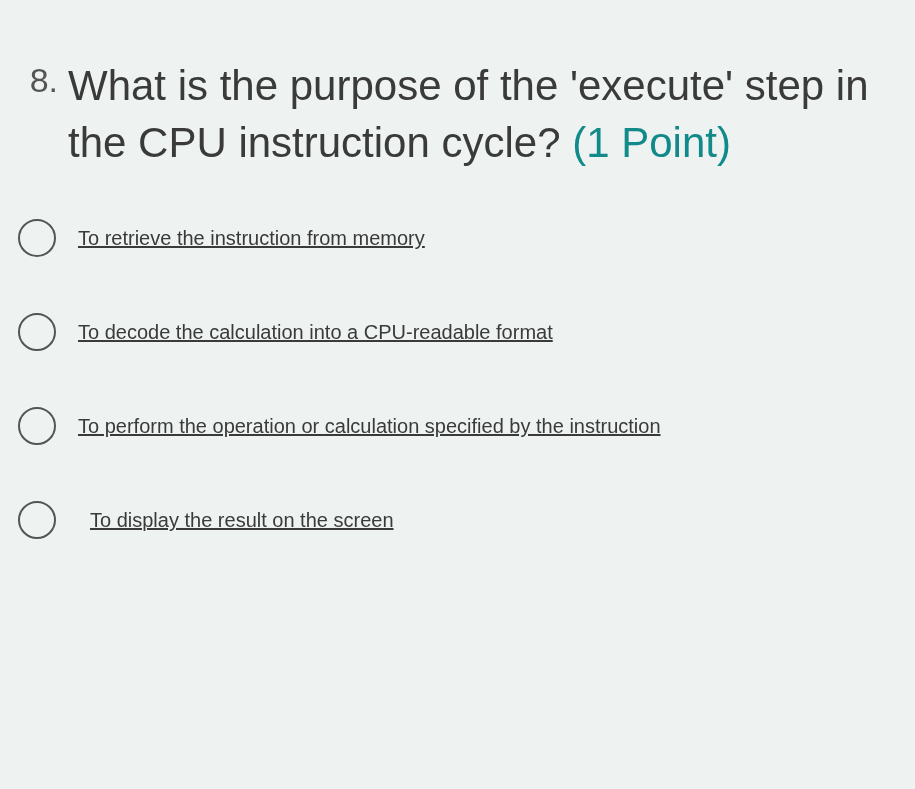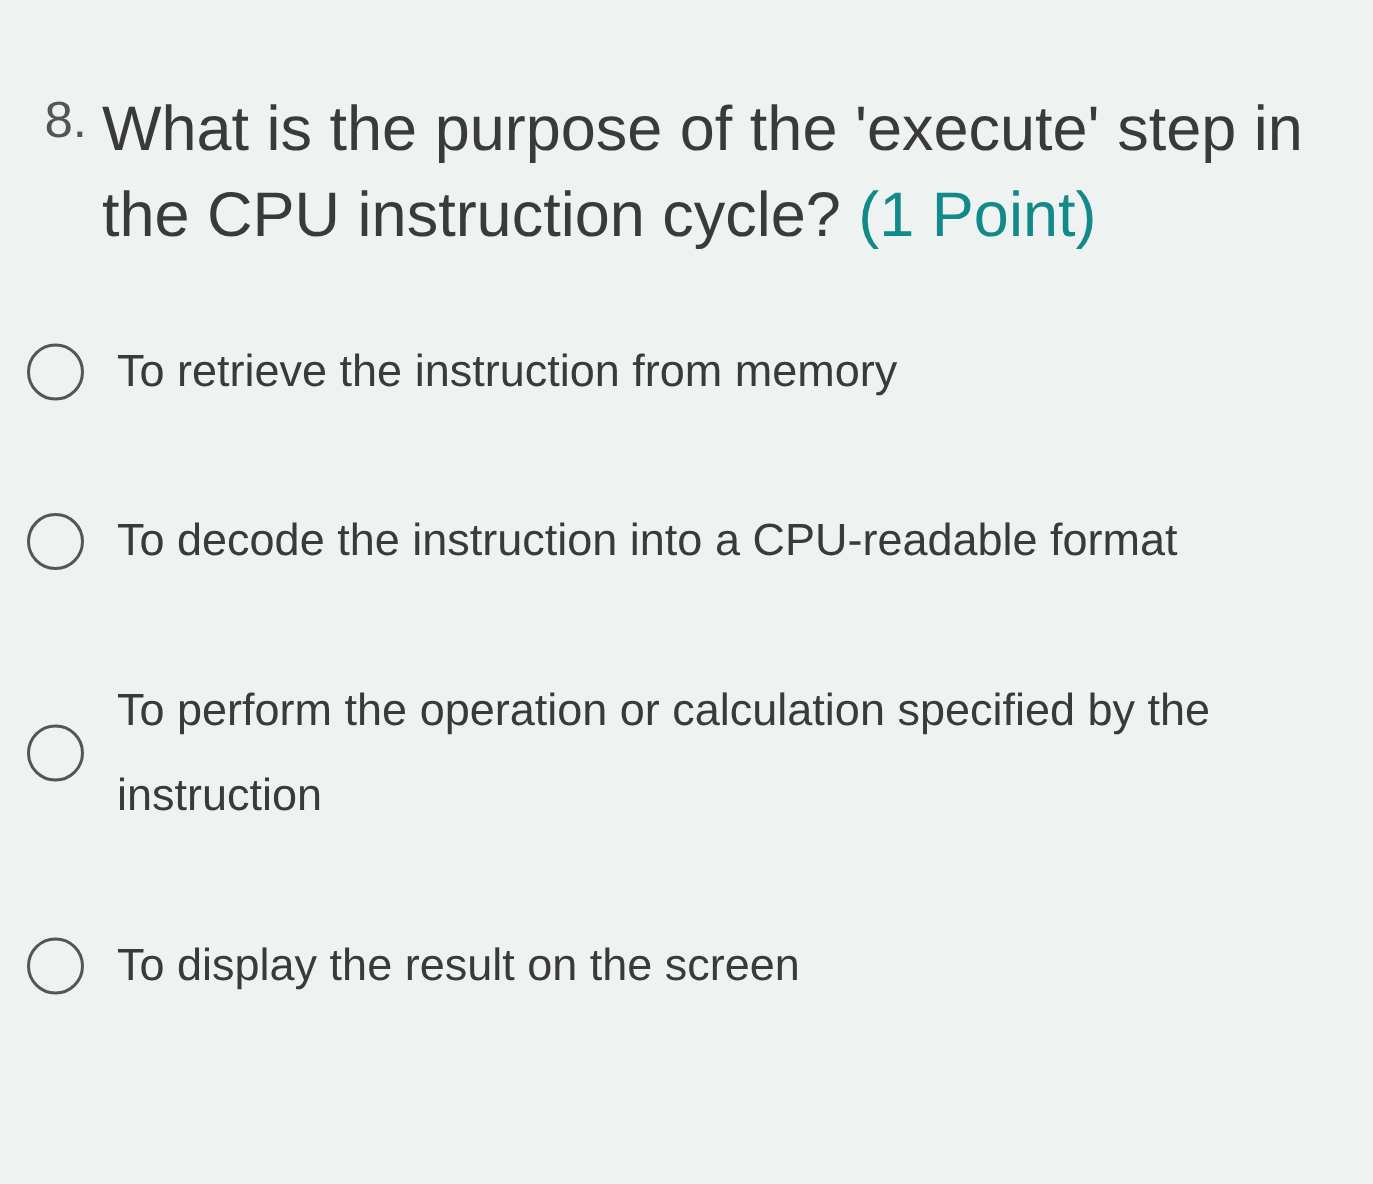--- a/index.html
+++ b/index.html
@@ -49,24 +49,25 @@
   }
   .radio {
     width: 38px;
     height: 38px;
     border: 2px solid #555;
     border-radius: 50%;
     flex-shrink: 0;
     background: transparent;
   }
   .option-label {
-    font-size: 30px;
+    font-size: 20px;
     color: #3a3a3a;
     padding-left: 22px;
     line-height: 1.9;
+    text-decoration: underline;
   }
 </style>
 </head>
 <body>
 
 <div class="question-block">
   <div class="question-row">
     <div class="qnum">8.</div>
     <div class="qtext-wrap">
       <span>What is the purpose of the 'execute' step in the CPU instruction cycle?</span>
@@ -74,24 +75,24 @@
     </div>
   </div>
 
   <div class="options">
     <div class="option">
       <div class="radio"></div>
       <div class="option-label">To retrieve the instruction from memory</div>
     </div>
     <div class="option">
       <div class="radio"></div>
-      <div class="option-label">To decode the instruction into a CPU-readable format</div>
+      <div class="option-label">To decode the calculation into a CPU-readable format</div>
     </div>
     <div class="option">
       <div class="radio"></div>
       <div class="option-label">To perform the operation or calculation specified by the instruction</div>
     </div>
-    <div class="option" style="margin-bottom:0;">
+    <div class="option" style="margin-bottom:0;gap:12px;">
       <div class="radio"></div>
       <div class="option-label">To display the result on the screen</div>
     </div>
   </div>
 </div>
 
 </body></html>

